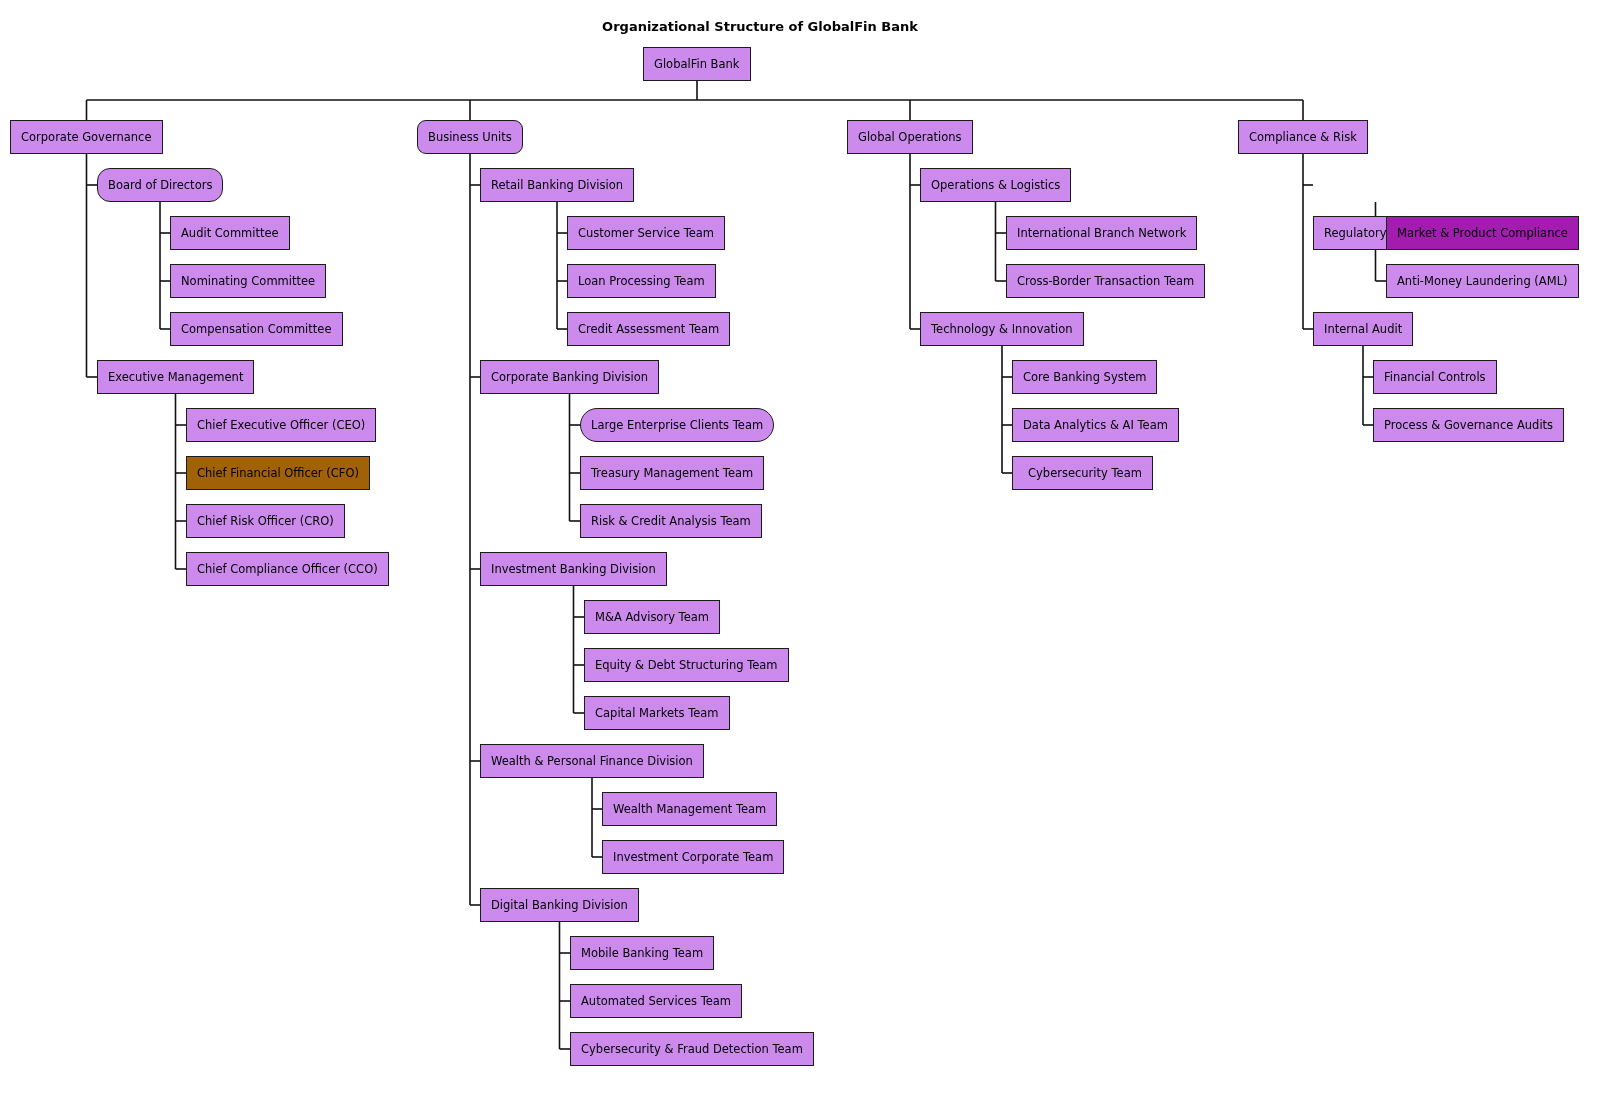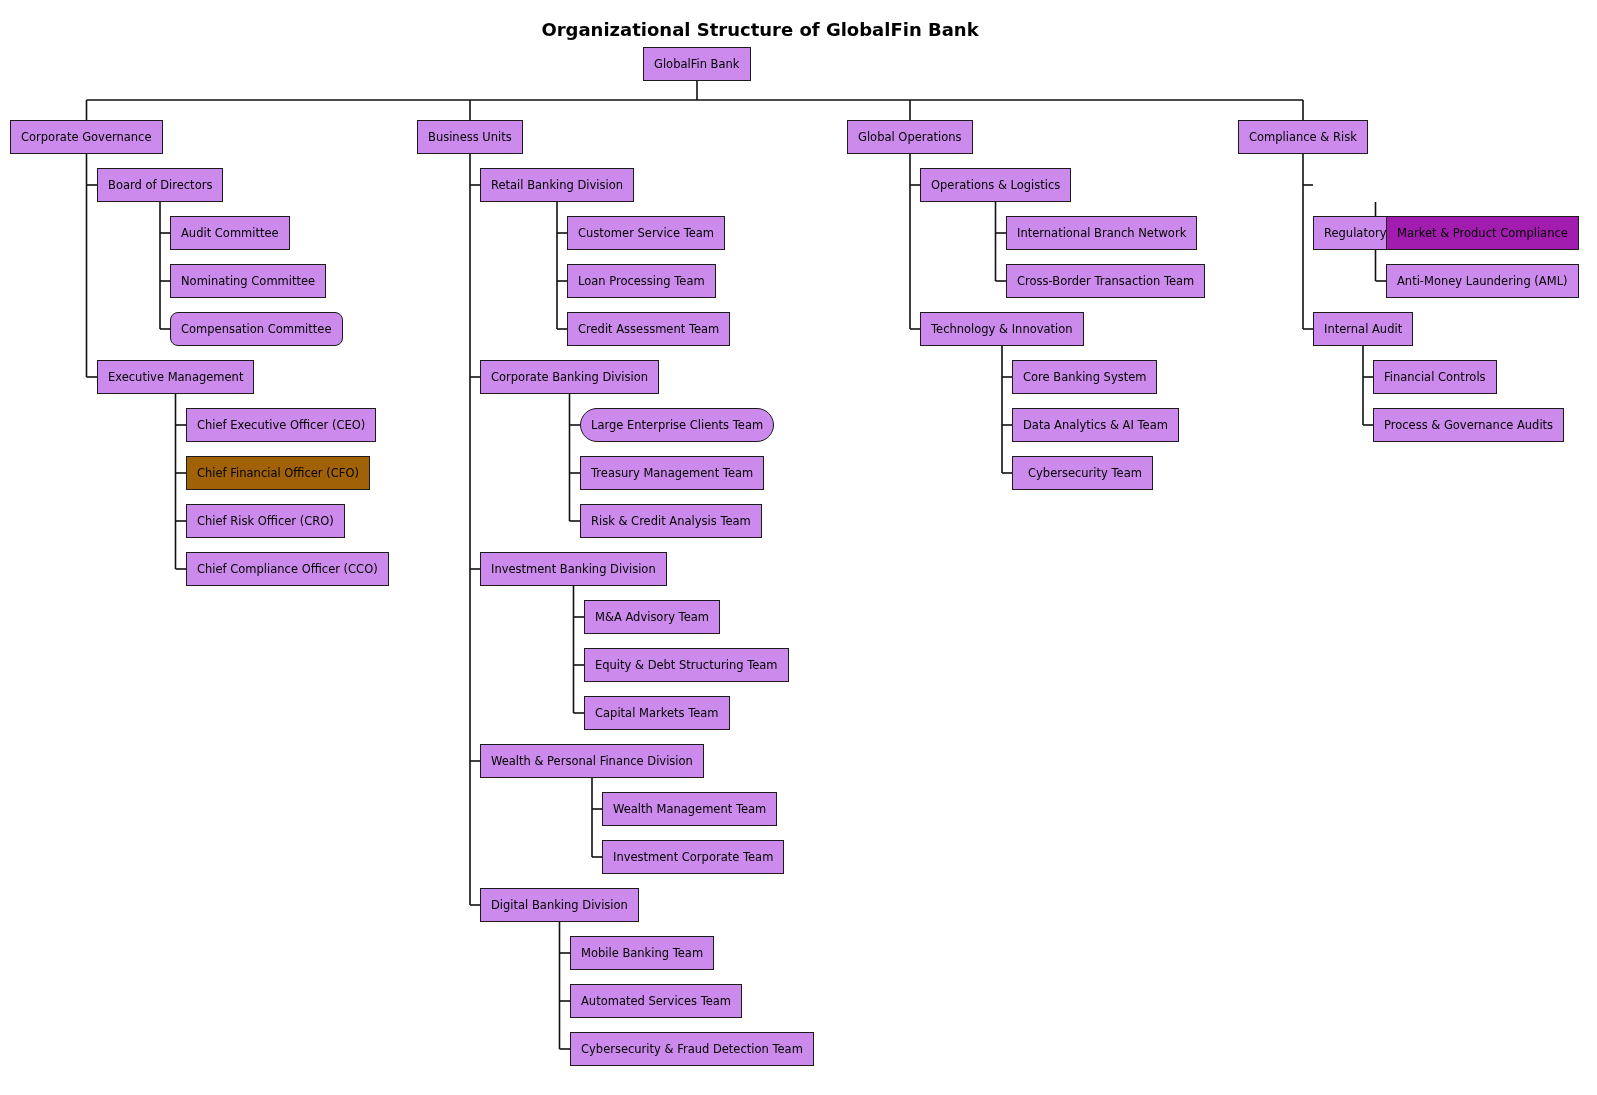--- a/index.html
+++ b/index.html
@@ -14,21 +14,21 @@
   #connectors {
     position: absolute;
     left: 0; top: 0;
     width: 1597px; height: 1095px;
   }
   .chart-title {
     position: absolute;
     top: 19px;
     left: 760px;
     transform: translateX(-50%);
-    font-size: 18px;
+    font-size: 13px;
     font-weight: bold;
     color: #000000;
     white-space: nowrap;
   }
   .org-node {
     position: absolute;
     box-sizing: border-box;
     height: 34px;
     padding: 0 10px;
     display: inline-flex;
@@ -105,30 +105,30 @@
       <line x1="86.5" y1="100" x2="1303" y2="100" stroke="#111111" stroke-width="1.6"></line>
       <line x1="86.5" y1="100" x2="86.5" y2="120" stroke="#111111" stroke-width="1.6"></line>
       <line x1="470" y1="100" x2="470" y2="120" stroke="#111111" stroke-width="1.6"></line>
       <line x1="910" y1="100" x2="910" y2="120" stroke="#111111" stroke-width="1.6"></line>
       <line x1="1303" y1="100" x2="1303" y2="120" stroke="#111111" stroke-width="1.6"></line>
     </svg>
   <div class="chart-title">Organizational Structure of GlobalFin Bank</div>
   <div id="nodes">
       <div class="org-node" style="left: 643px; top: 47px; background: rgb(204, 139, 236); border-color: rgb(28, 28, 28);">GlobalFin Bank</div>
       <div class="org-node" style="left: 10px; top: 120px; background: rgb(204, 139, 236); border-color: rgb(28, 28, 28);">Corporate Governance</div>
-      <div class="org-node" style="left: 97px; top: 168px; background: rgb(204, 139, 236); border-color: rgb(28, 28, 28);">Board of Directors</div>
+      <div class="org-node" style="left: 97px; top: 168px; background: rgb(204, 139, 236); border-color: rgb(28, 28, 28); border-radius: 13px;">Board of Directors</div>
       <div class="org-node" style="left: 170px; top: 216px; background: rgb(204, 139, 236); border-color: rgb(28, 28, 28);">Audit Committee</div>
       <div class="org-node" style="left: 170px; top: 264px; background: rgb(204, 139, 236); border-color: rgb(28, 28, 28);">Nominating Committee</div>
-      <div class="org-node" style="left: 170px; top: 312px; background: rgb(204, 139, 236); border-color: rgb(28, 28, 28); border-radius: 8px;">Compensation Committee</div>
+      <div class="org-node" style="left: 170px; top: 312px; background: rgb(204, 139, 236); border-color: rgb(28, 28, 28);">Compensation Committee</div>
       <div class="org-node" style="left: 97px; top: 360px; background: rgb(204, 139, 236); border-color: rgb(28, 28, 28);">Executive Management</div>
       <div class="org-node" style="left: 186px; top: 408px; background: rgb(204, 139, 236); border-color: rgb(28, 28, 28);">Chief Executive Officer (CEO)</div>
       <div class="org-node" style="left: 186px; top: 456px; background: #a16207; border-color: rgb(28, 28, 28);">Chief Financial Officer (CFO)</div>
       <div class="org-node" style="left: 186px; top: 504px; background: rgb(204, 139, 236); border-color: rgb(28, 28, 28);">Chief Risk Officer (CRO)</div>
       <div class="org-node" style="left: 186px; top: 552px; background: rgb(204, 139, 236); border-color: rgb(28, 28, 28);">Chief Compliance Officer (CCO)</div>
-      <div class="org-node" style="left: 417px; top: 120px; background: rgb(204, 139, 236); border-color: rgb(28, 28, 28);">Business Units</div>
+      <div class="org-node" style="left: 417px; top: 120px; background: rgb(204, 139, 236); border-color: rgb(28, 28, 28); border-radius: 9px;">Business Units</div>
       <div class="org-node" style="left: 480px; top: 168px; background: rgb(204, 139, 236); border-color: rgb(28, 28, 28);">Retail Banking Division</div>
       <div class="org-node" style="left: 567px; top: 216px; background: rgb(204, 139, 236); border-color: rgb(28, 28, 28);">Customer Service Team</div>
       <div class="org-node" style="left: 567px; top: 264px; background: rgb(204, 139, 236); border-color: rgb(28, 28, 28);">Loan Processing Team</div>
       <div class="org-node" style="left: 567px; top: 312px; background: rgb(204, 139, 236); border-color: rgb(28, 28, 28);">Credit Assessment Team</div>
       <div class="org-node" style="left: 480px; top: 360px; background: rgb(204, 139, 236); border-color: rgb(28, 28, 28);">Corporate Banking Division</div>
       <div class="org-node" style="left: 580px; top: 408px; background: rgb(204, 139, 236); border-color: rgb(28, 28, 28); border-radius: 17px;">Large Enterprise Clients Team</div>
       <div class="org-node" style="left: 580px; top: 456px; background: rgb(204, 139, 236); border-color: rgb(28, 28, 28);">Treasury Management Team</div>
       <div class="org-node" style="left: 580px; top: 504px; background: rgb(204, 139, 236); border-color: rgb(28, 28, 28);">Risk &amp; Credit Analysis Team</div>
       <div class="org-node" style="left: 480px; top: 552px; background: rgb(204, 139, 236); border-color: rgb(28, 28, 28);">Investment Banking Division</div>
       <div class="org-node" style="left: 584px; top: 600px; background: rgb(204, 139, 236); border-color: rgb(28, 28, 28);">M&amp;A Advisory Team</div>

